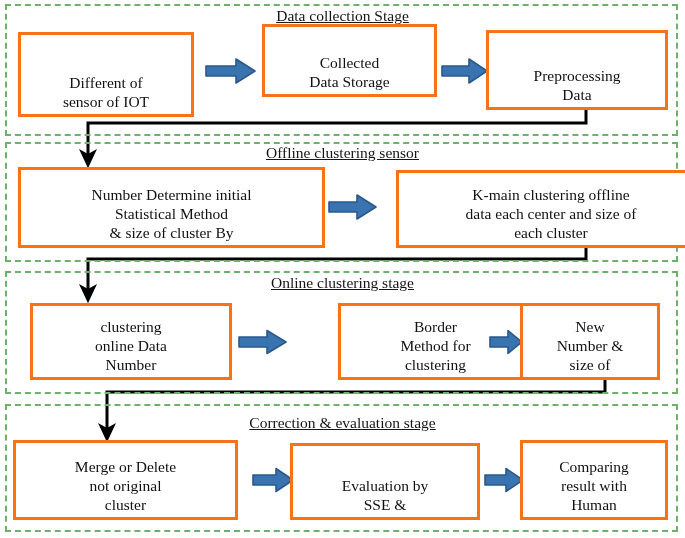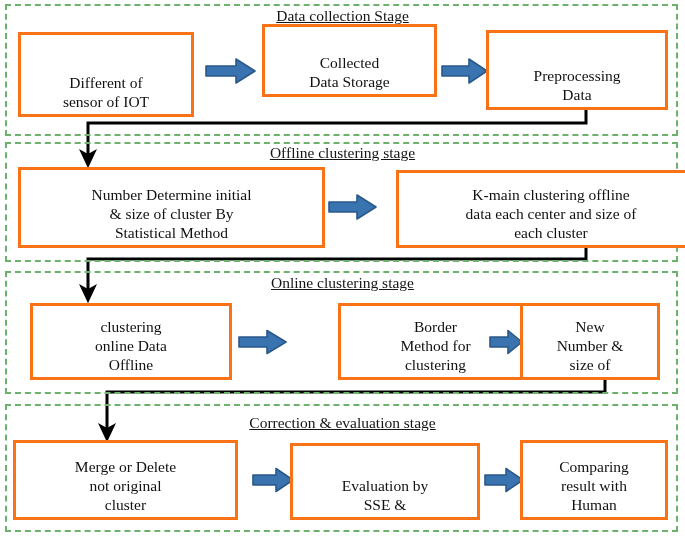--- a/index.html
+++ b/index.html
@@ -116,27 +116,27 @@
   </svg>
 
   <div class="pbox" style="left:486px; top:30px; width:182px; height:80px;">
     <div>
       <span>Preprocessing</span>
       <span>Data</span>
     </div>
   </div>
 
   <div class="stage" style="left:5px; top:142px; width:673px; height:120px;"></div>
-  <div class="stage-title" style="top:144px;">Offline clustering stage</div>
+  <div class="stage-title" style="top:144px;">Offline clustering sensor</div>
 
   <div class="pbox" style="left:18px; top:167px; width:307px; height:81px;">
     <div>
       <span>Number  Determine initial</span>
+      <span>Statistical Method</span>
       <span>&amp; size of cluster By</span>
-      <span>Statistical Method</span>
     </div>
   </div>
 
   <svg class="barrow" style="left:328px; top:193px;" width="50" height="28" viewBox="0 0 50 28">
     <path d="M1,9 L29,9 L29,2 L48,14 L29,26 L29,19 L1,19 Z" fill="#3a74b0" stroke="#2a588a" stroke-width="1.6" stroke-linejoin="round"></path>
   </svg>
 
   <div class="pbox" style="left:358px; top:170px; width:310px; height:78px;margin-left:38px;">
     <div>
       <span>K-main clustering offline</span>
@@ -145,21 +145,21 @@
     </div>
   </div>
 
   <div class="stage" style="left:5px; top:271px; width:673px; height:123px;"></div>
   <div class="stage-title" style="top:274px;">Online clustering stage</div>
 
   <div class="pbox" style="left:30px; top:303px; width:202px; height:77px;">
     <div>
       <span>clustering</span>
       <span>online Data</span>
-      <span>Offline</span>
+      <span>Number</span>
     </div>
   </div>
 
   <svg class="barrow" style="left:238px; top:329px;" width="50" height="26" viewBox="0 0 50 26">
     <path d="M1,8 L29,8 L29,1.5 L48,13 L29,24.5 L29,18 L1,18 Z" fill="#3a74b0" stroke="#2a588a" stroke-width="1.6" stroke-linejoin="round"></path>
   </svg>
 
   <div class="pbox" style="left:290px; top:303px; width:195px; height:77px;margin-left:48px;">
     <div>
       <span>Border</span>

